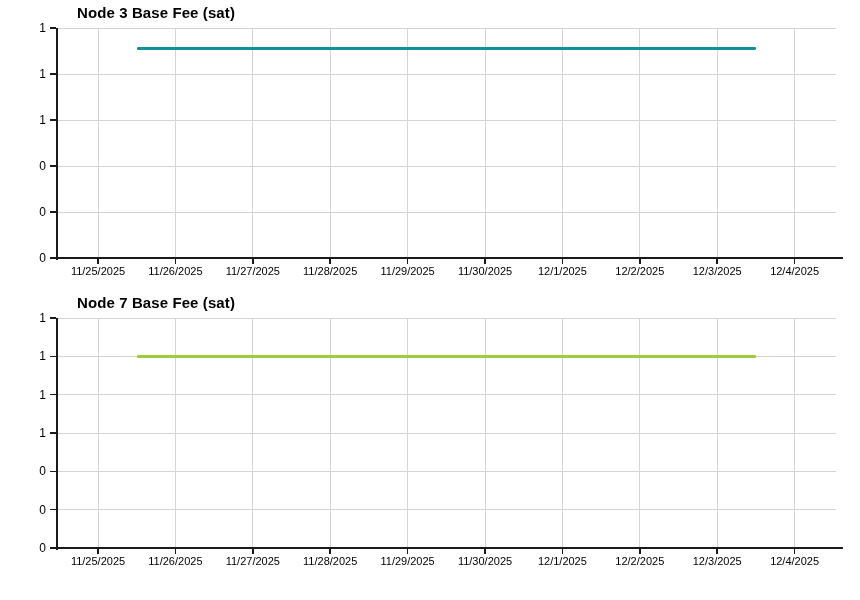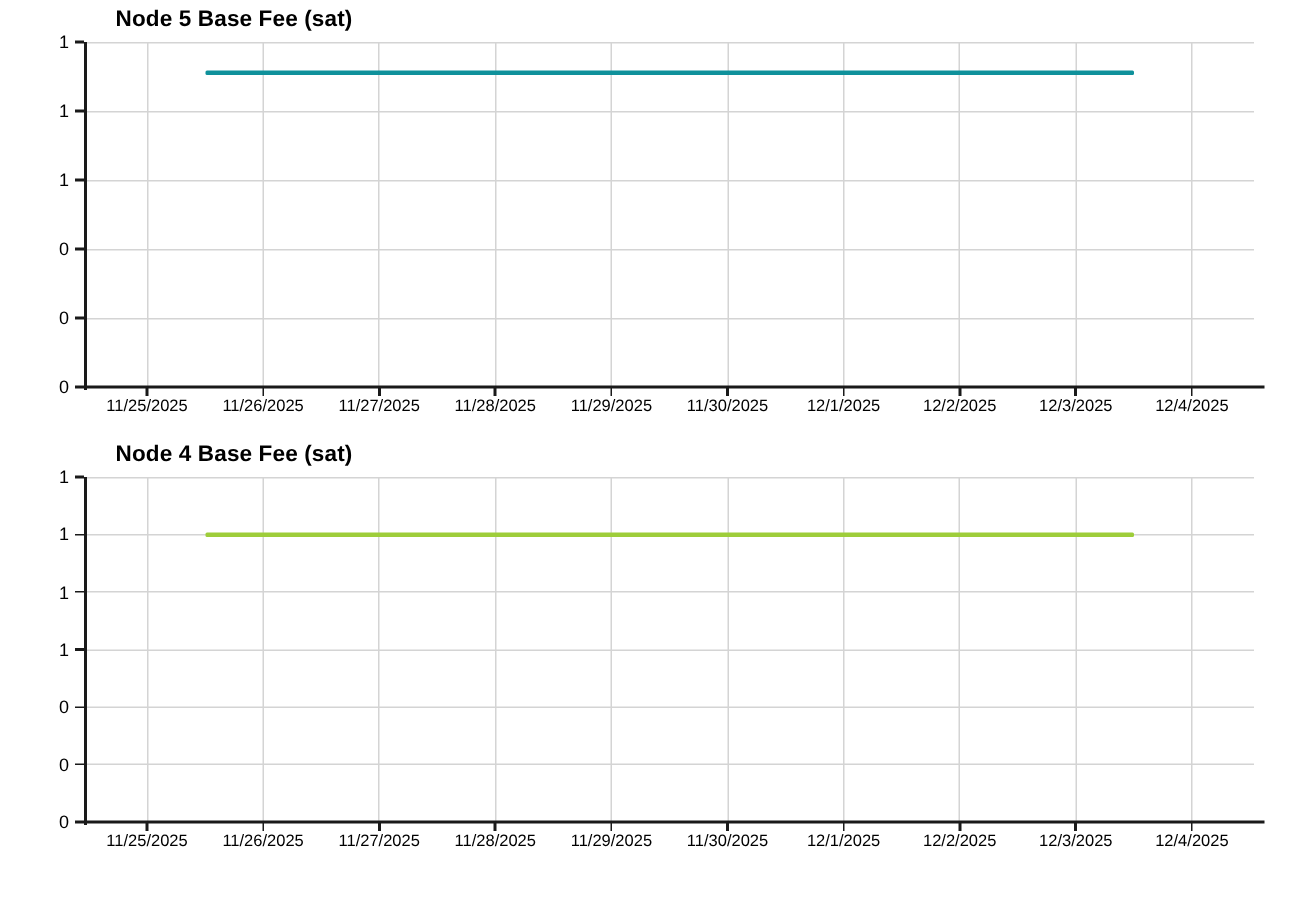--- a/index.html
+++ b/index.html
@@ -32,21 +32,21 @@
     font-size:11px;color:#000;line-height:13px;white-space:nowrap;
   }
   .series-line{position:absolute;height:3px;border-radius:1px;}
 </style>
 </head>
 <body>
 
 <div id="screen">
 
   <section>
-    <h2 class="chart-title t0">Node 5 Base Fee (sat)</h2>
+    <h2 class="chart-title t0">Node 3 Base Fee (sat)</h2>
     <div class="plot" id="plot-0">
         <div class="grid-v" style="left: 40.5px;"></div>
         <div class="grid-v" style="left: 117.9px;"></div>
         <div class="grid-v" style="left: 195.3px;"></div>
         <div class="grid-v" style="left: 272.7px;"></div>
         <div class="grid-v" style="left: 350.1px;"></div>
         <div class="grid-v" style="left: 427.5px;"></div>
         <div class="grid-v" style="left: 504.9px;"></div>
         <div class="grid-v" style="left: 582.3px;"></div>
         <div class="grid-v" style="left: 659.7px;"></div>
@@ -88,21 +88,21 @@
         <div class="xlab" style="left: 543.8px; top: 237px;">12/2/2025</div>
         <div class="tick-x" style="left: 659.45px; top: 230px;"></div>
         <div class="xlab" style="left: 621.2px; top: 237px;">12/3/2025</div>
         <div class="tick-x" style="left: 736.85px; top: 230px;"></div>
         <div class="xlab" style="left: 698.6px; top: 237px;">12/4/2025</div>
         <div class="series-line" style="left: 79.7px; width: 619.2px; top: 19.4091px; background: rgb(15, 145, 155);"></div>
       </div>
   </section>
 
   <section>
-    <h2 class="chart-title t1">Node 4 Base Fee (sat)</h2>
+    <h2 class="chart-title t1">Node 7 Base Fee (sat)</h2>
     <div class="plot" id="plot-1">
         <div class="grid-v" style="left: 40.5px;"></div>
         <div class="grid-v" style="left: 117.9px;"></div>
         <div class="grid-v" style="left: 195.3px;"></div>
         <div class="grid-v" style="left: 272.7px;"></div>
         <div class="grid-v" style="left: 350.1px;"></div>
         <div class="grid-v" style="left: 427.5px;"></div>
         <div class="grid-v" style="left: 504.9px;"></div>
         <div class="grid-v" style="left: 582.3px;"></div>
         <div class="grid-v" style="left: 659.7px;"></div>

